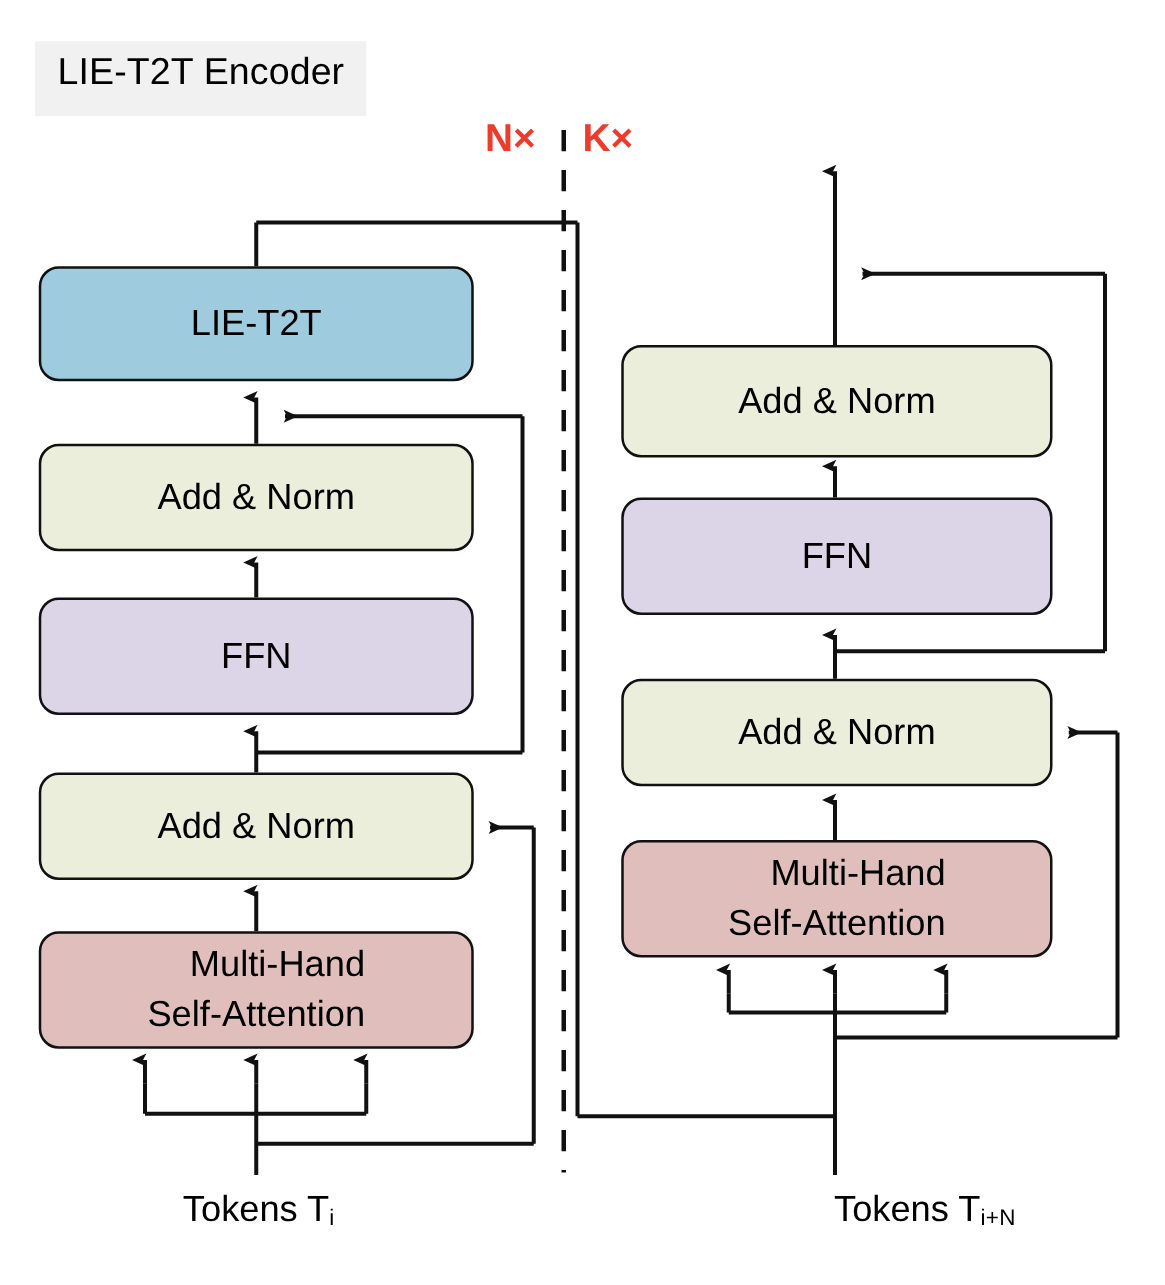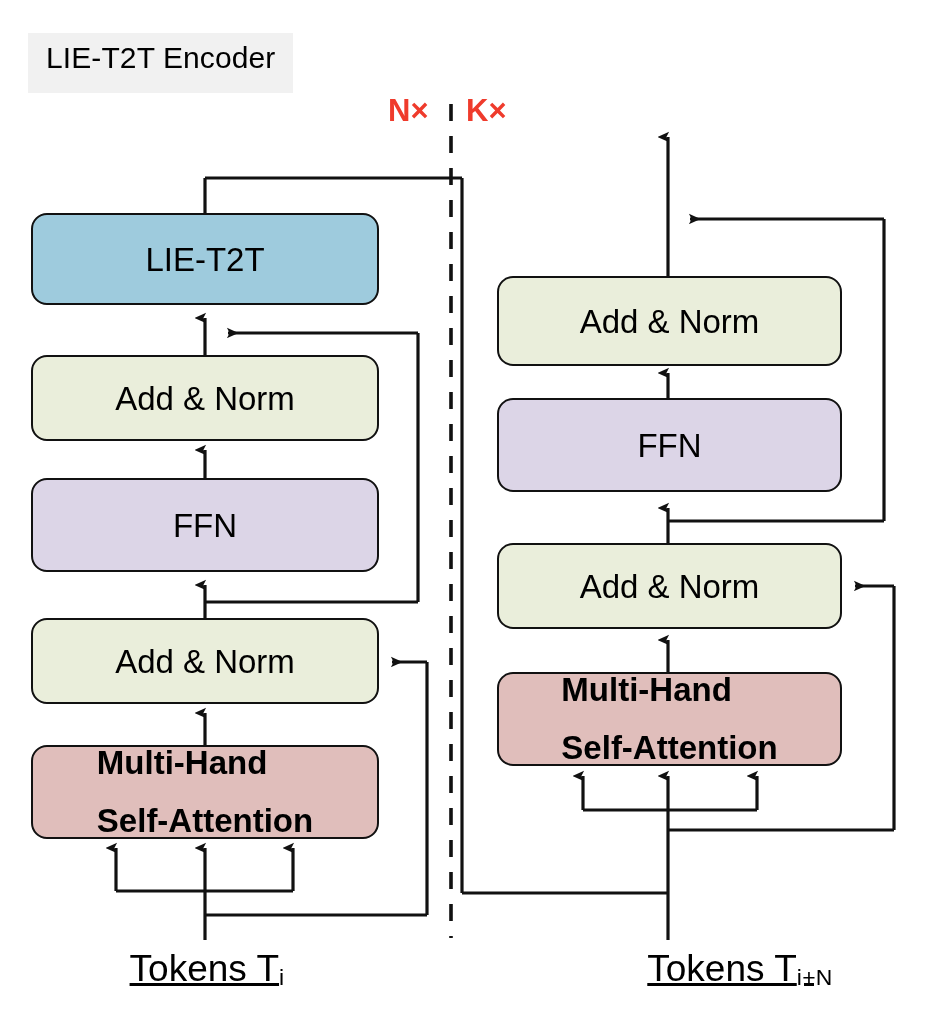--- a/index.html
+++ b/index.html
@@ -46,39 +46,37 @@
     white-space: nowrap;
   }
   .node {
     position: absolute;
     box-sizing: border-box;
     border: 2.6px solid #111111;
     border-radius: 16px;
     display: flex;
     align-items: center;
     justify-content: center;
-    text-align: left;
+    text-align: right;
     color: #000000;
-    font-size: 33px;
+    font-size: 29px;
     line-height: 37px;
     white-space: pre-line;
     z-index: 2;
   }
   .node.two-line {
-    line-height: 58px;
-    font-weight: bold;
+    line-height: 40px;
   }
   .token-label {
     position: absolute;
     color: #000000;
-    font-size: 37px;
+    font-size: 29px;
     line-height: 33px;
     white-space: nowrap;
     transform: translateX(-50%);
-    text-decoration: underline;
   }
   .token-label sub {
     font-size: 0.62em;
     vertical-align: baseline;
     position: relative;
     bottom: -0.18em;
     letter-spacing: 0.3px;
   }
 </style>
 </head>

